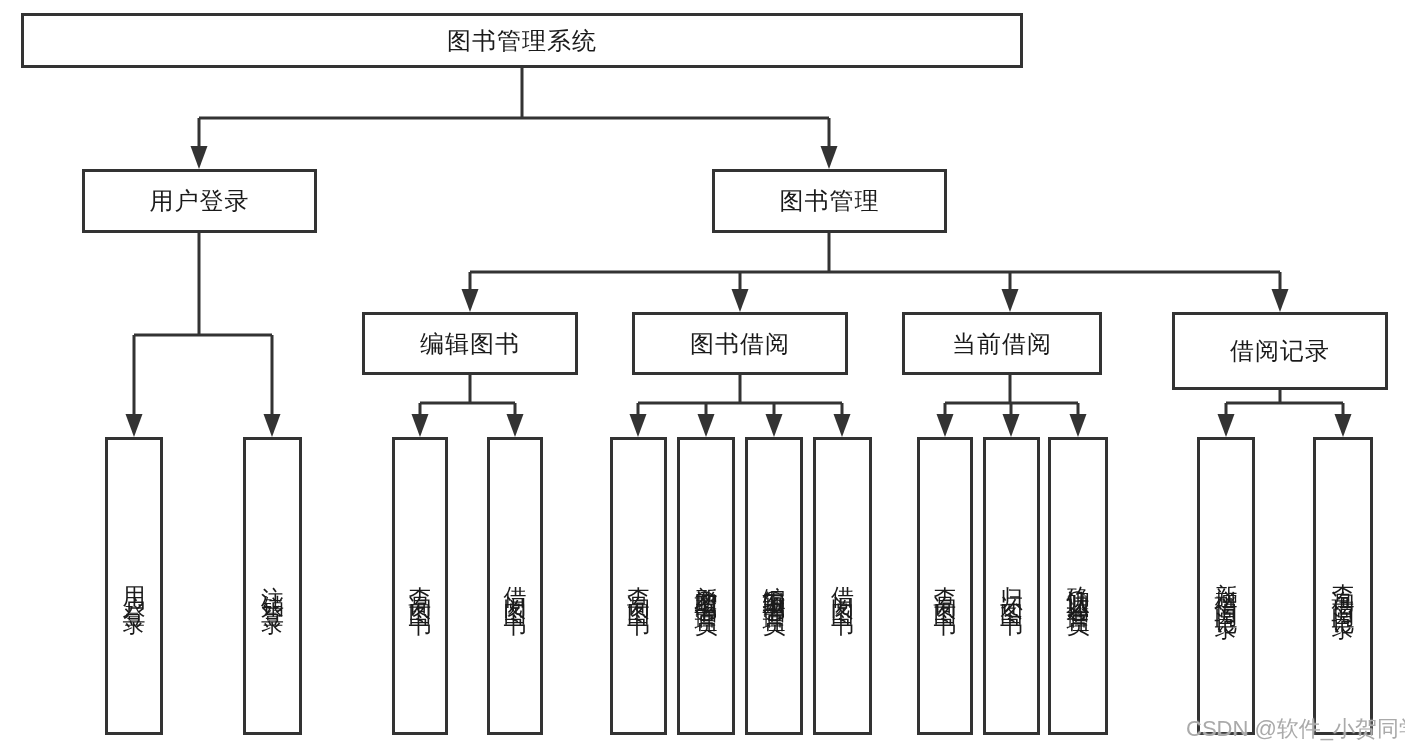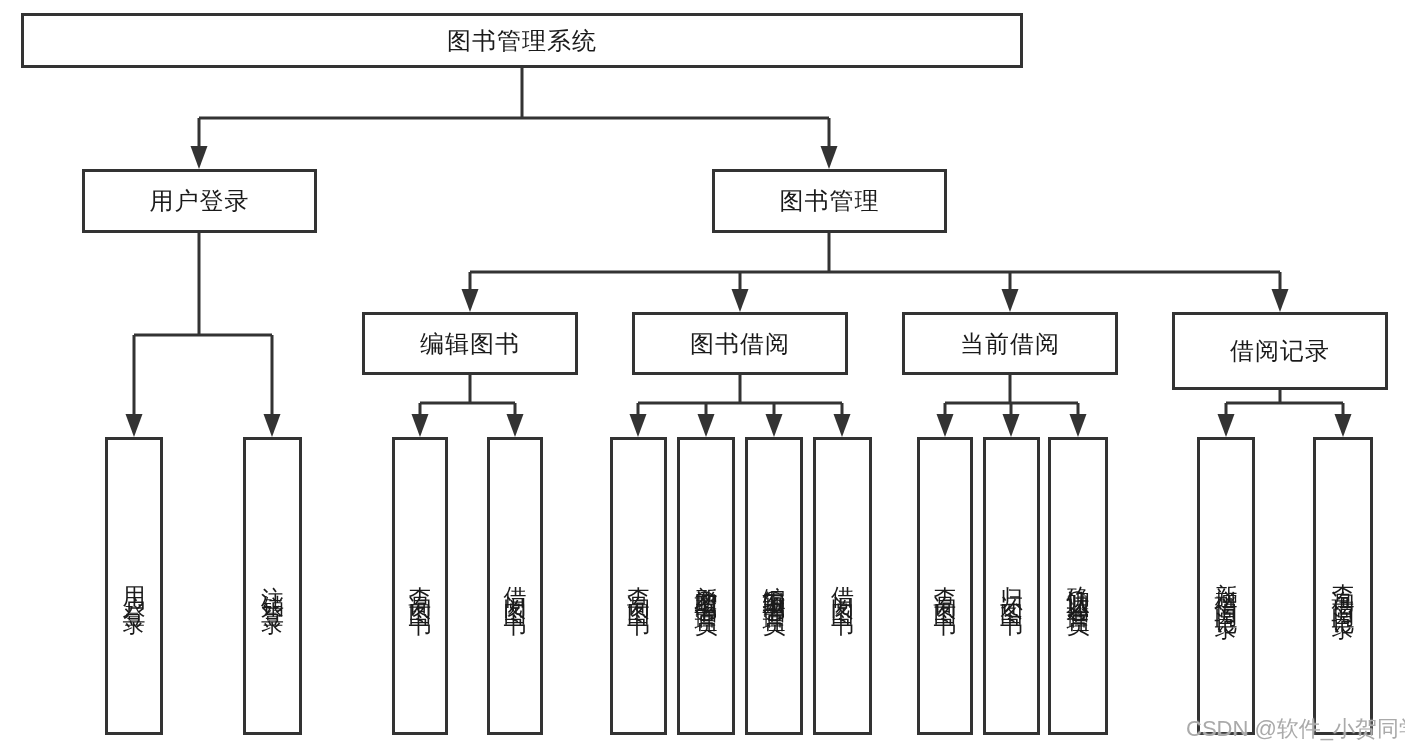--- a/index.html
+++ b/index.html
@@ -65,21 +65,21 @@
     <polygon points="1334.5,414 1351.5,414 1343,437" fill="#333333"></polygon>
   </svg>
 
   <div class="box hbox" style="left:21px;top:13px;width:1002px;height:55px;">图书管理系统</div>
 
   <div class="box hbox" style="left:82px;top:169px;width:235px;height:64px;">用户登录</div>
   <div class="box hbox" style="left:712px;top:169px;width:235px;height:64px;">图书管理</div>
 
   <div class="box hbox" style="left:362px;top:312px;width:216px;height:63px;">编辑图书</div>
   <div class="box hbox" style="left:632px;top:312px;width:216px;height:63px;">图书借阅</div>
-  <div class="box hbox" style="left:902px;top:312px;width:216px;height:63px;">当前借阅</div>
+  <div class="box hbox" style="left:902px;top:312px;width:200px;height:63px;">当前借阅</div>
   <div class="box hbox" style="left:1172px;top:312px;width:216px;height:78px;">借阅记录</div>
 
   <div class="box vbox v4" style="left:105px;top:437px;width:58px;height:298px;">用户登录</div>
   <div class="box vbox v4" style="left:243px;top:437px;width:59px;height:298px;">注销登录</div>
 
   <div class="box vbox v4" style="left:392px;top:437px;width:56px;height:298px;">查询图书</div>
   <div class="box vbox v4" style="left:487px;top:437px;width:56px;height:298px;">借阅图书</div>
 
   <div class="box vbox v4" style="left:610px;top:437px;width:57px;height:298px;">查询图书</div>
   <div class="box vbox v89" style="left:677px;top:437px;width:58px;height:298px;">新增图书（管理员）</div>

